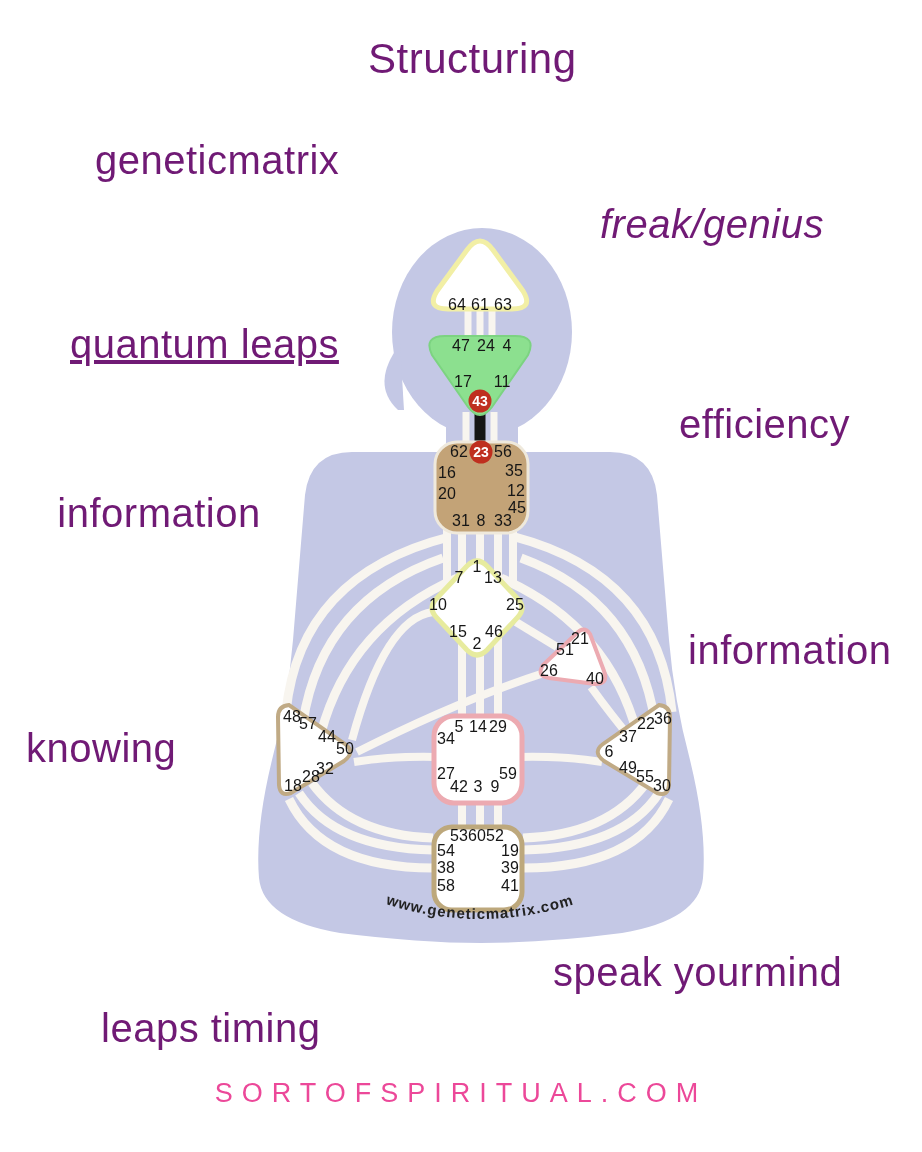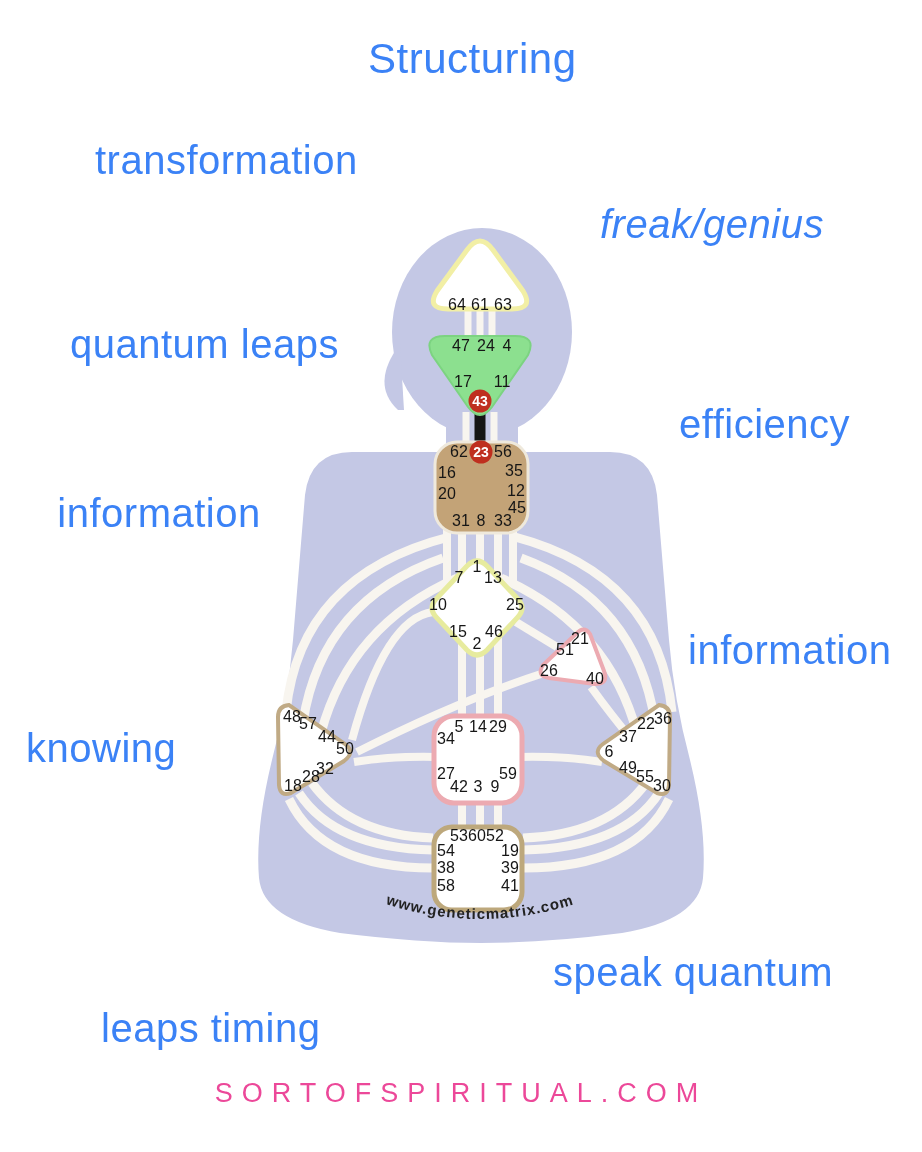--- a/index.html
+++ b/index.html
@@ -1,21 +1,21 @@
 <!DOCTYPE html>
 <html><head>
 <meta charset="utf-8">
 <style>
   html,body{margin:0;padding:0;}
   body{
     width:922px;height:1152px;position:relative;background:#ffffff;
     font-family:"Liberation Sans", sans-serif;overflow:hidden;
   }
   .label{
-    position:absolute;color:#3b82f6;font-size:40px;font-weight:400;
+    position:absolute;color:#701a75;font-size:40px;font-weight:400;
     letter-spacing:0.5px;white-space:nowrap;line-height:1.1;
   }
   .label-title{font-size:42px;}
   .label-2line{text-align:center;white-space:normal;width:230px;line-height:62px;}
   #bodygraph{position:absolute;left:0;top:0;}
   .gate{font-size:16px;fill:#161616;font-weight:400;}
   .gate-red{font-size:14px;fill:#ffffff;font-weight:700;}
   .chan{stroke:#f8f5ef;fill:none;}
   #footer{
     position:absolute;left:0;right:0;top:1078px;text-align:center;
@@ -183,25 +183,25 @@
 
   <defs>
     <path id="wm-arc" d="M 368,898 Q 480,940 592,898"></path>
   </defs>
   <text font-size="15" font-weight="700" fill="#222222" letter-spacing="1">
     <textPath href="#wm-arc" startOffset="50%" text-anchor="middle">www.geneticmatrix.com</textPath>
   </text>
 </svg>
 
 <div class="label label-title" style="left:368px;top:36px;">Structuring</div>
-<div class="label" style="left:95px;top:138px;">transformation</div>
+<div class="label" style="left:95px;top:138px;">geneticmatrix</div>
 <div class="label" style="left:600px;top:202px;font-style:italic;">freak/genius</div>
-<div class="label" style="left:70px;top:322px;">quantum leaps</div>
+<div class="label" style="left:70px;top:322px;text-decoration:underline;">quantum leaps</div>
 <div class="label" style="left:663px;top:402px;margin-left:16px;">efficiency</div>
 <div class="label label-2line" style="left:44px;top:482px;">
   <div>information</div>
 </div>
 <div class="label" style="left:688px;top:628px;">information</div>
 <div class="label" style="left:26px;top:726px;">knowing</div>
-<div class="label" style="left:553px;top:950px;">speak quantum</div>
+<div class="label" style="left:553px;top:950px;">speak yourmind</div>
 <div class="label" style="left:101px;top:1006px;">leaps timing</div>
 
 <div id="footer">SORTOFSPIRITUAL.COM</div>
 
 </body></html>

